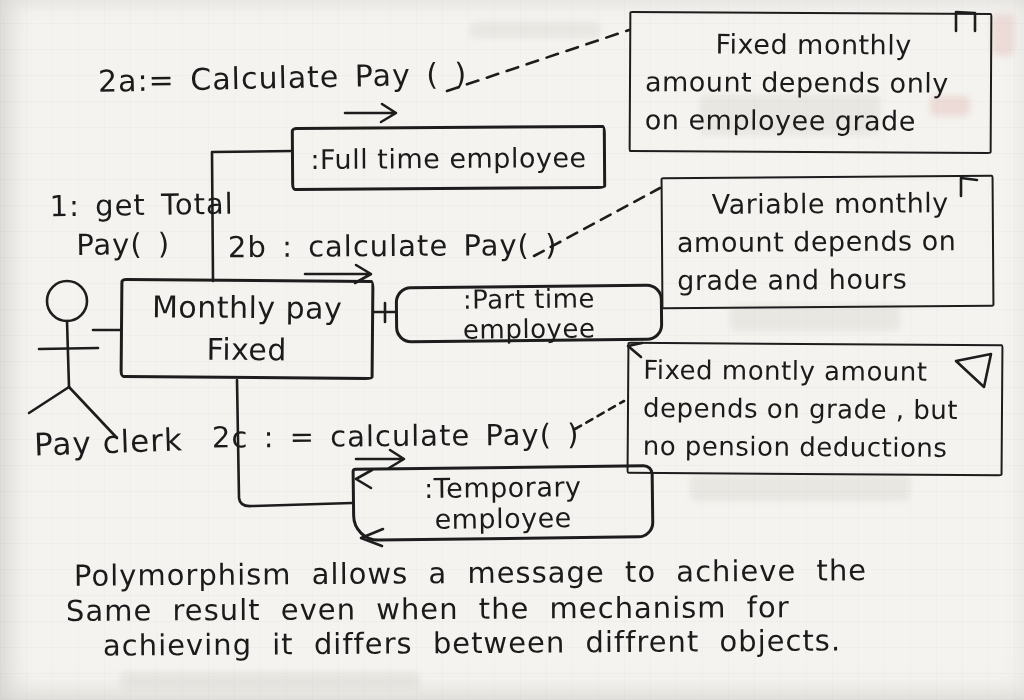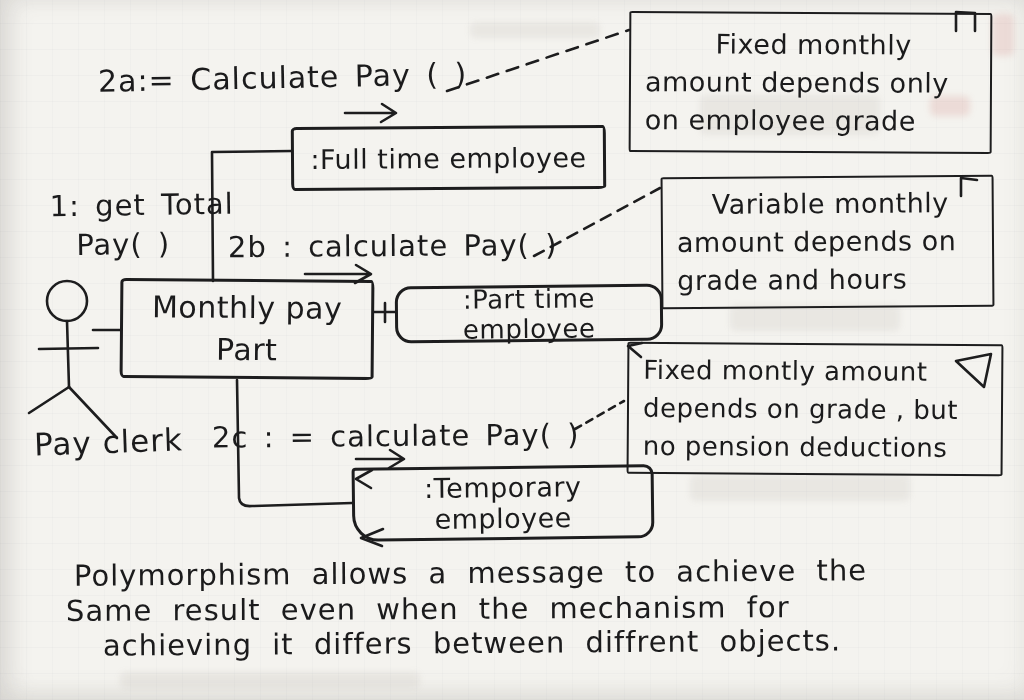--- a/index.html
+++ b/index.html
@@ -84,21 +84,21 @@
     <path d="M956 361 L991 354 L984 387 Z"></path>
 
     <path d="M641 357 L628 346 L642 343"></path>
     <path d="M372 470 L356 479 L371 488"></path>
     <path d="M383 529 L361 538 L382 546"></path>
   </svg>
 
   <div class="box obj" style="left:120px;top:279px;width:248px;height:94px;font-size:30px;line-height:42px;transform:rotate(.5deg);">
     <div>
       <span>Monthly pay</span><br>
-      <span>Part</span>
+      <span>Fixed</span>
     </div>
   </div>
 
   <div class="box obj" style="left:291px;top:126px;width:309px;height:58px;font-size:27px;transform:rotate(-.4deg);">
     <span>:Full time employee</span>
   </div>
 
   <div class="box obj" style="left:395px;top:285px;width:262px;height:51px;font-size:26px;border-radius:16px;transform:rotate(-.6deg);">
     <span>:Part time employee</span>
   </div>

